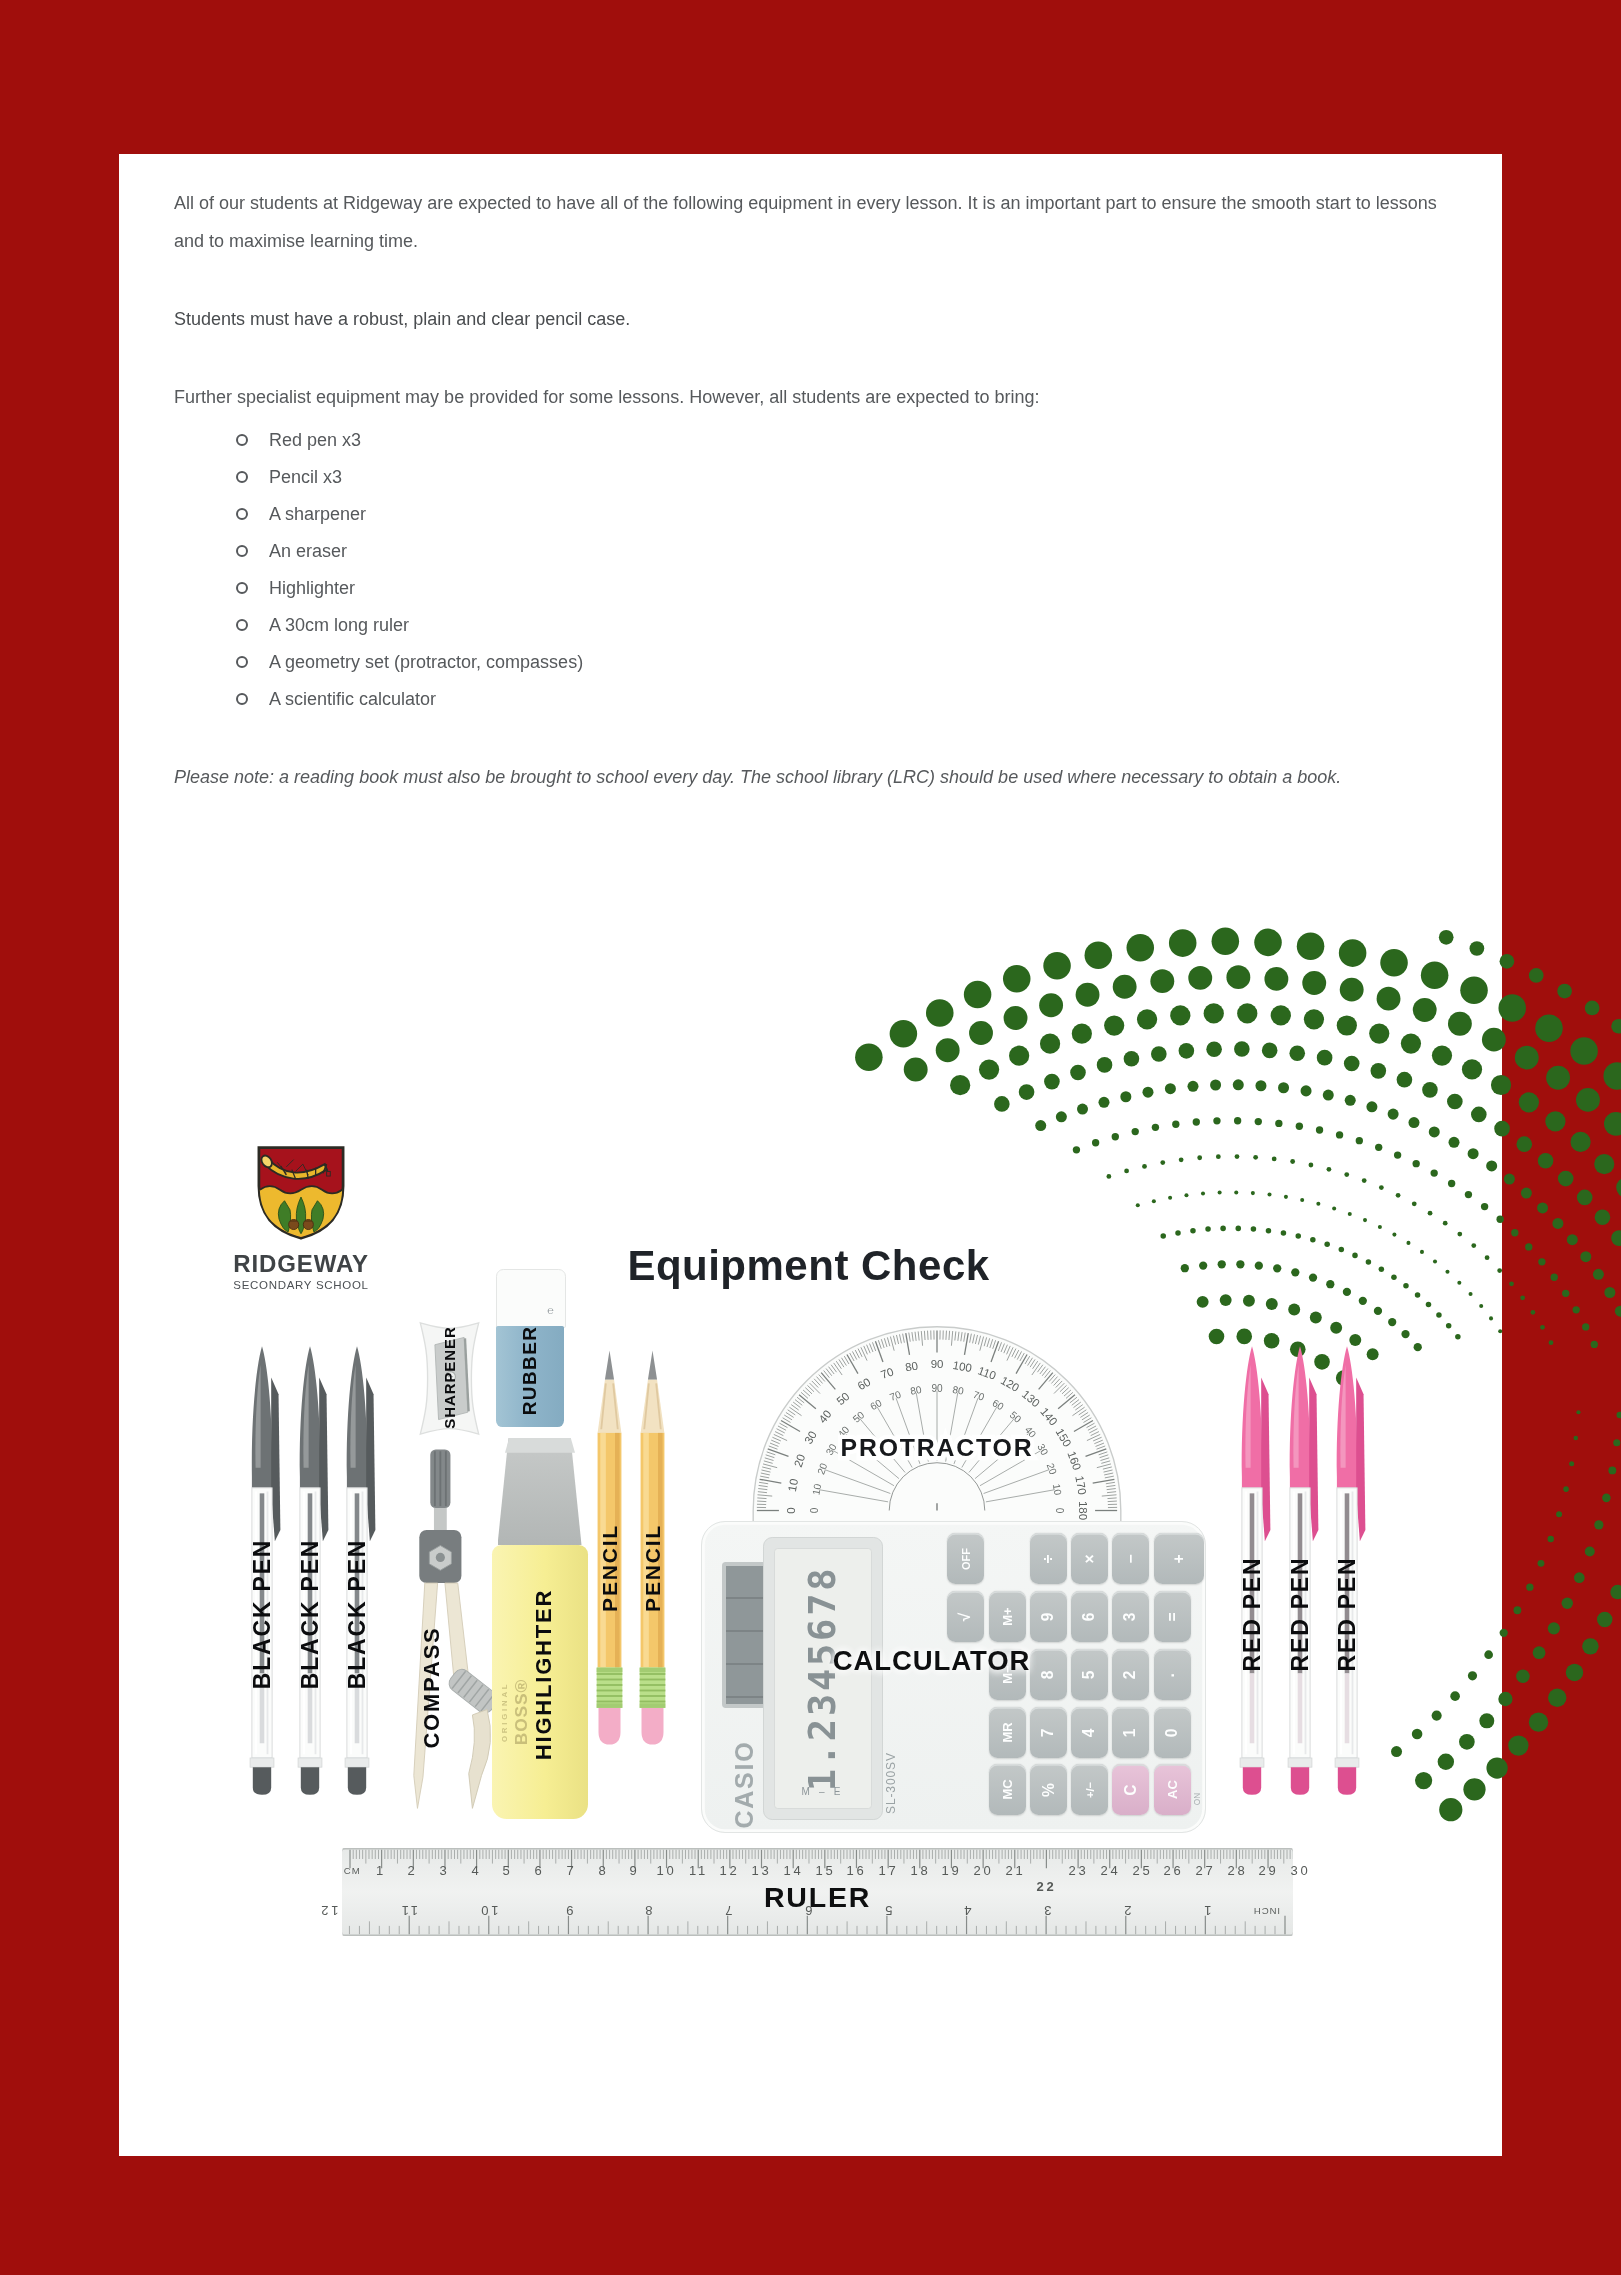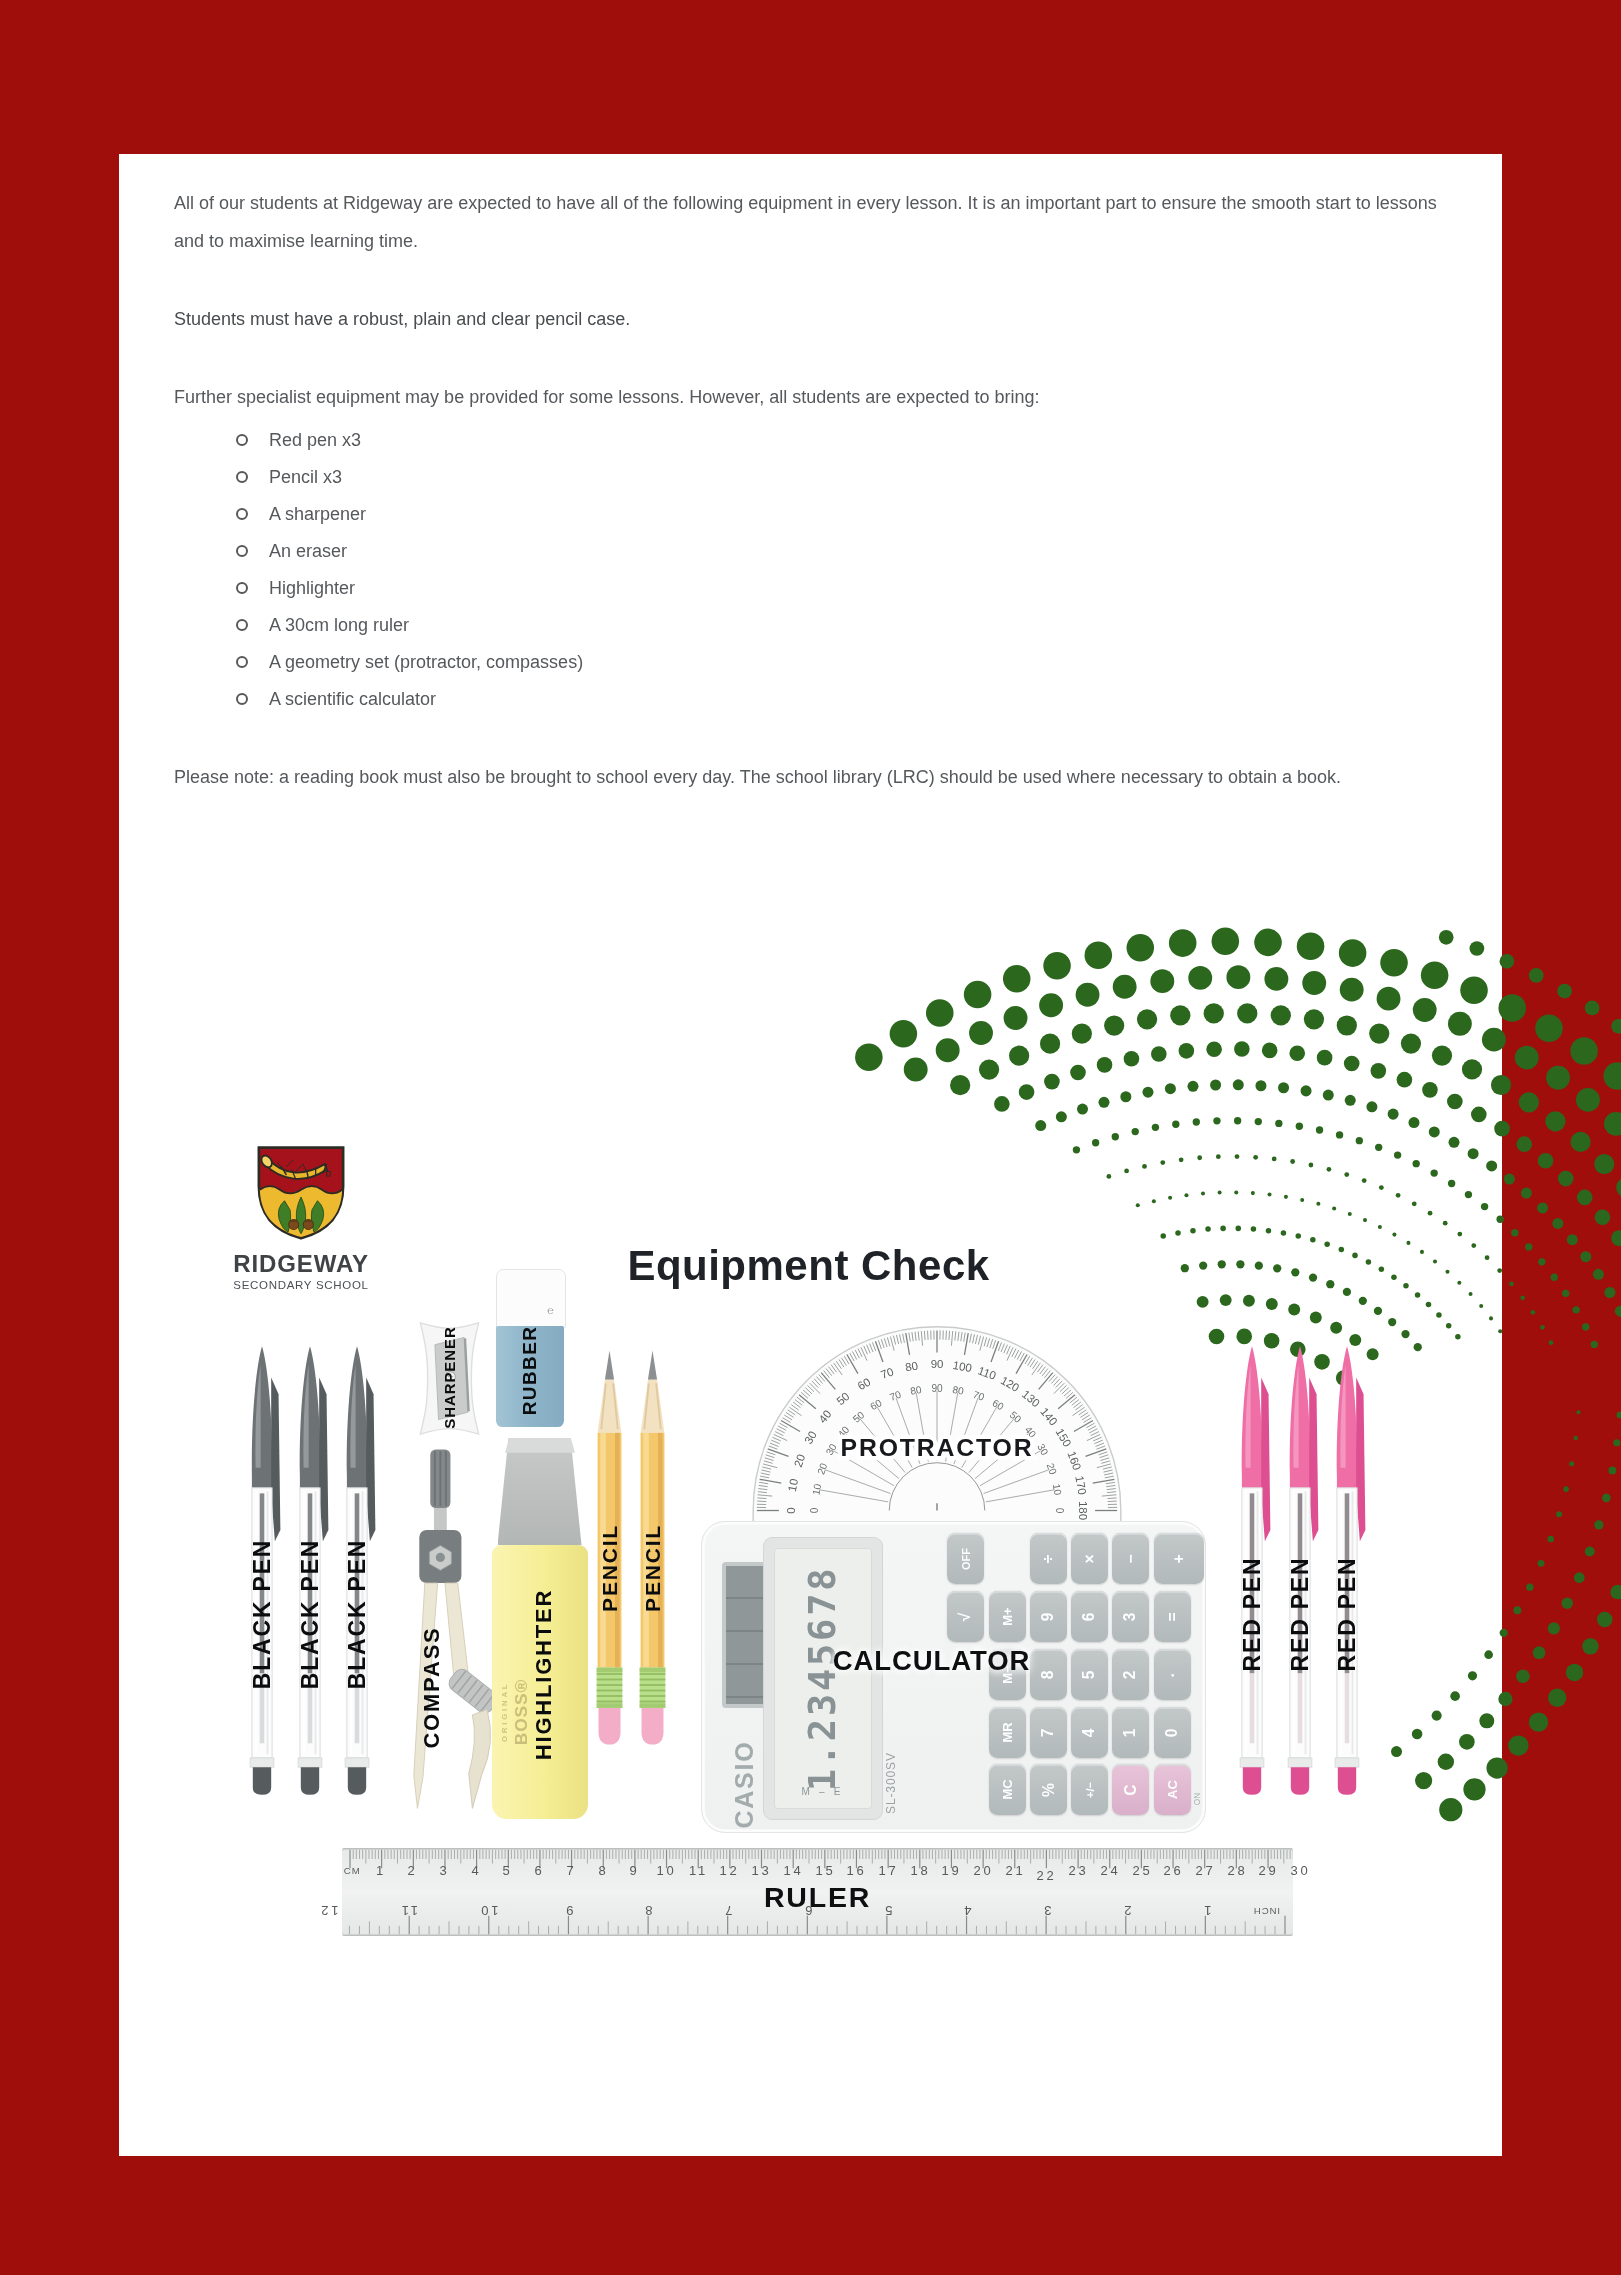--- a/index.html
+++ b/index.html
@@ -9,21 +9,21 @@
   #swirl{position:absolute;left:0;top:0;width:1622px;height:2276px;pointer-events:none;}
   .content{position:absolute;left:174px;top:184px;width:1284px;color:#56595c;
            font-size:18px;line-height:38px;}
   .content p{margin:0;}
   .p1{margin-bottom:40px !important;}
   .boldline{font-weight:400;color:#494c4f;margin-bottom:40px !important;}
   .p2{margin-bottom:5.5px !important;}
   ul.bullets{list-style:none;margin:0;padding:0 0 0 62px;}
   ul.bullets li{position:relative;padding-left:33px;line-height:37px;}
   ul.bullets .ring{position:absolute;left:0;top:12px;width:8.3px;height:8.3px;border:2.3px solid #56595c;border-radius:50%;}
-  .note{margin-top:40px !important;}
+  .note{margin-top:40px !important;font-style:italic;}
 
   .equip{position:absolute;left:0;top:0;width:1622px;height:2276px;}
   .equip-item{position:absolute;}
   .vlabel{position:absolute;display:flex;align-items:center;justify-content:center;
           transform:rotate(-90deg);font-weight:700;color:#0b0c0e;letter-spacing:1.8px;white-space:nowrap;}
   .hlabel{position:absolute;text-align:center;font-weight:800;color:#0e0f10;letter-spacing:0.9px;}
 
   #logo{left:231px;top:1144px;width:140px;text-align:center;}
   .school-name{font-size:24px;font-weight:700;letter-spacing:0.9px;color:#3f4346;margin-top:5.5px;}
   .school-type{font-size:11.5px;letter-spacing:0.7px;color:#4c5054;margin-top:1.8px;}
@@ -1374,21 +1374,21 @@
           <div class="rn" style="left: 371px; top: 14.7px;">12</div>
           <div class="rn" style="left: 403px; top: 14.7px;">13</div>
           <div class="rn" style="left: 435px; top: 14.7px;">14</div>
           <div class="rn" style="left: 467px; top: 14.7px;">15</div>
           <div class="rn" style="left: 498px; top: 14.7px;">16</div>
           <div class="rn" style="left: 530px; top: 14.7px;">17</div>
           <div class="rn" style="left: 562px; top: 14.7px;">18</div>
           <div class="rn" style="left: 593px; top: 14.7px;">19</div>
           <div class="rn" style="left: 625px; top: 14.7px;">20</div>
           <div class="rn" style="left: 657px; top: 14.7px;">21</div>
-          <div class="rn" style="left: 688px; top: 20px;">22</div>
+          <div class="rn" style="left: 688px; top: 31px; font-weight: bold;">22</div>
           <div class="rn" style="left: 720px; top: 14.7px;">23</div>
           <div class="rn" style="left: 752px; top: 14.7px;">24</div>
           <div class="rn" style="left: 784px; top: 14.7px;">25</div>
           <div class="rn" style="left: 815px; top: 14.7px;">26</div>
           <div class="rn" style="left: 847px; top: 14.7px;">27</div>
           <div class="rn" style="left: 879px; top: 14.7px;">28</div>
           <div class="rn" style="left: 910px; top: 14.7px;">29</div>
           <div class="rn" style="left: 942px; top: 14.7px;">30</div>
           <div class="runit" style="left: 1.8px; top: 17.4px;">CM</div>
           <div class="rn flip" style="left: 848px; top: 55px;">1</div>

